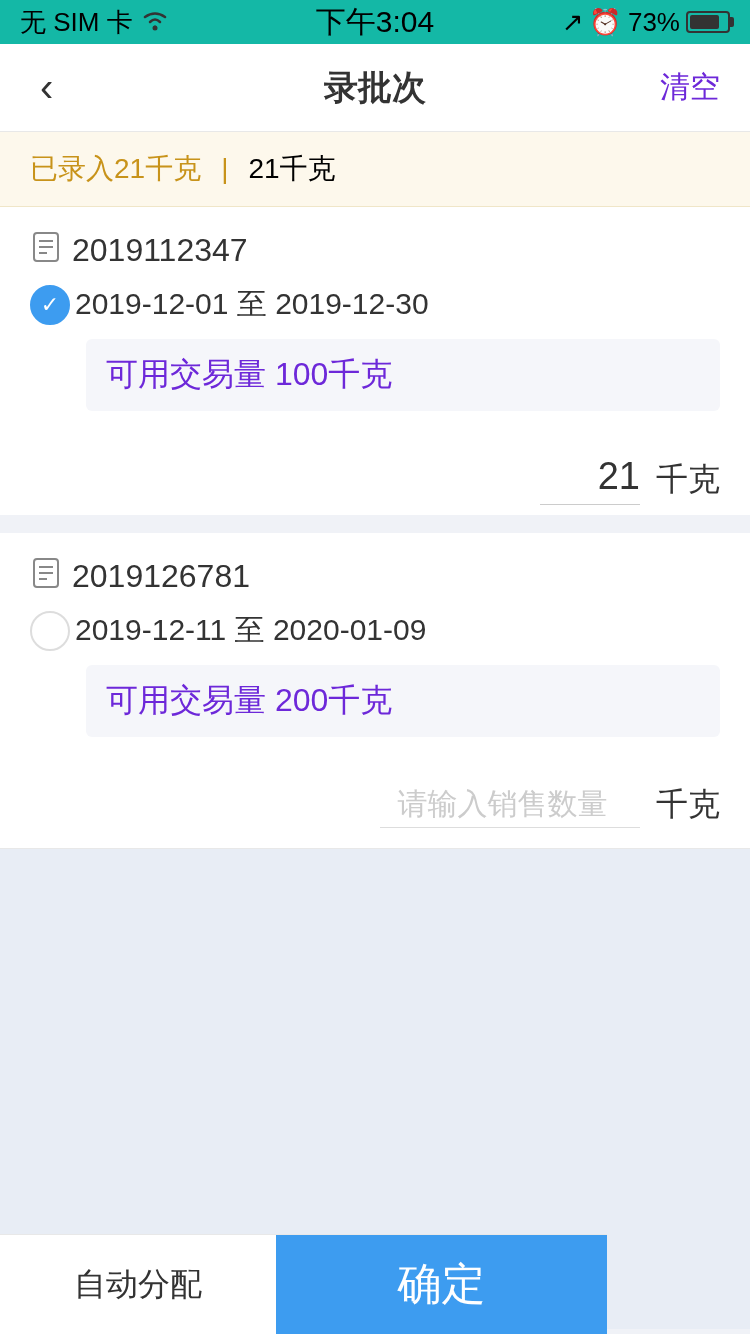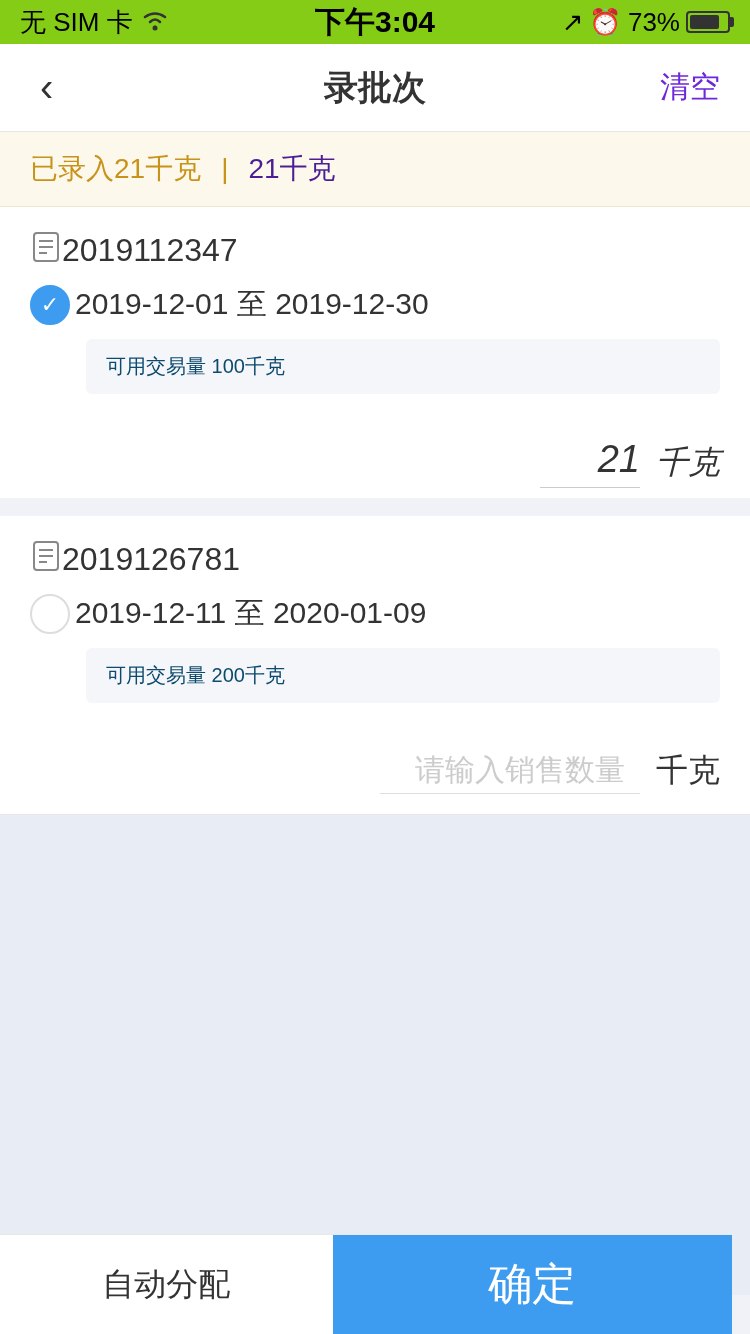--- a/index.html
+++ b/index.html
@@ -8,38 +8,38 @@
       font-family: -apple-system, "PingFang SC", "Helvetica Neue", Arial, sans-serif;
       background: #f0f2f7;
       width: 750px;
       min-height: 1334px;
       overflow-x: hidden;
       font-size: 32px;
     }
 
     
     .status-bar {
-      background: #84cc16;
+      background: #14b8a6;
       height: 44px;
       display: flex;
       align-items: center;
       justify-content: space-between;
       padding: 0 20px;
       font-size: 28px;
       font-weight: 500;
     }
     .status-left {
       display: flex;
       align-items: center;
       gap: 8px;
       font-size: 26px;
     }
     .status-center {
       font-size: 30px;
-      font-weight: 700;
+      font-weight: 400;
       position: absolute;
       left: 50%;
       transform: translateX(-50%);
     }
     .status-right {
       display: flex;
       align-items: center;
       gap: 6px;
       font-size: 26px;
     }
@@ -116,35 +116,36 @@
     .info-text {
       font-size: 28px;
       color: #c8931a;
     }
     .info-divider {
       color: #c8931a;
       font-size: 28px;
     }
     .info-amount {
       font-size: 28px;
-      color: #4c1d95;
+      color: #000000;
     }
 
     
     .batch-card {
       background: #fff;
       margin-bottom: 0;
     }
     .batch-item {
       background: #fff;
       padding: 24px 30px;
     }
     .batch-header {
       display: flex;
       align-items: center;
+      gap: 10px;
       margin-bottom: 14px;
     }
     .batch-id-icon {
       color: #666;
       font-size: 30px;
     }
     .batch-id {
       font-size: 32px;
       color: #333;
       font-weight: 500;
@@ -177,40 +178,40 @@
     }
     .batch-date {
       font-size: 30px;
       color: #333;
     }
     .available-qty {
       margin-left: 56px;
       background: #f5f6fa;
       padding: 14px 20px;
       border-radius: 6px;
-      font-size: 20px;
-      color: #0c4a6e;
+      font-size: 32px;
+      color: #6d28d9;
     }
 
     
     .input-row {
       display: flex;
       align-items: center;
       justify-content: flex-end;
       padding: 20px 30px;
       background: #fff;
       gap: 16px;
       border-bottom: 1px solid #e8e8e8;
     }
     .sales-input {
       border: none;
       background: transparent;
       font-size: 30px;
       color: #ccc;
-      text-align: right;
+      text-align: center;
       width: 260px;
       border-bottom: 1px solid #ddd;
       padding: 6px 0;
       outline: none;
     }
     .sales-input::placeholder {
       color: #ccc;
     }
     .unit-label {
       font-size: 32px;
@@ -222,21 +223,21 @@
       background: #e8edf5;
       flex: 1;
       min-height: 480px;
     }
 
     
     .bottom-bar {
       position: fixed;
       bottom: 0;
       left: 0;
-      width: 732px;
+      width: 607px;
       height: 100px;
       display: flex;
       background: #fde047;
       border-top: 1px solid #e8e8e8;
     }
     .btn-auto {
       flex: 1;
       display: flex;
       align-items: center;
       justify-content: center;
@@ -263,21 +264,20 @@
       background: #f0f2f7;
     }
 
     .qty-input-wrapper {
       display: flex;
       align-items: center;
       justify-content: flex-end;
       gap: 16px;
       padding: 20px 30px 10px;
       background: #fff;
-      font-style: italic;
     }
     .qty-display {
       font-size: 38px;
       color: #333;
       border-bottom: 1px solid #ccc;
       padding-bottom: 6px;
       min-width: 100px;
       text-align: right;
     }
     .unit-kg {

